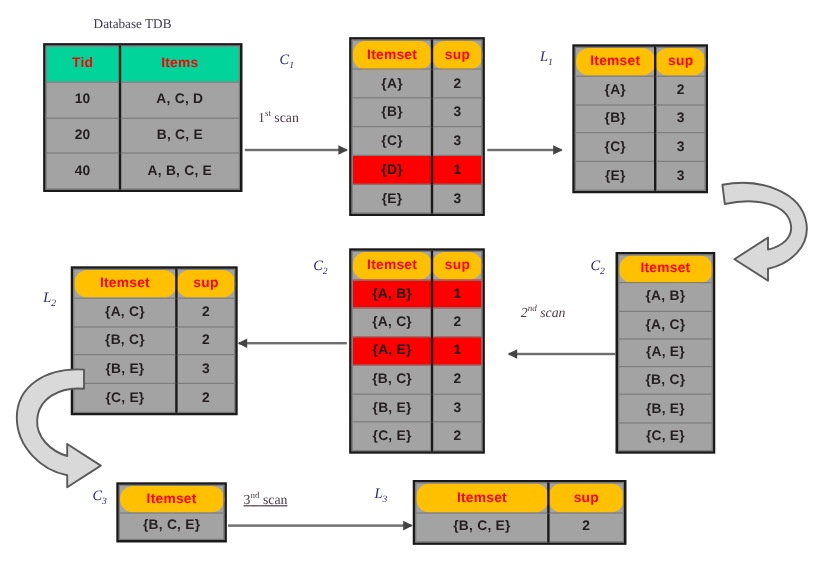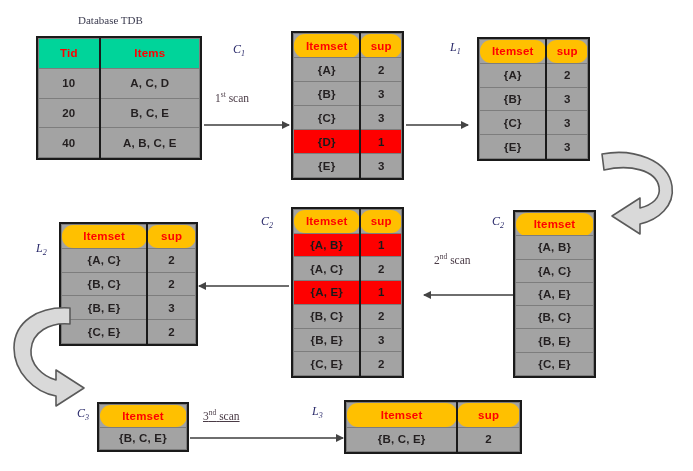--- a/index.html
+++ b/index.html
@@ -222,21 +222,21 @@
       <tr>
             <td>{B, E}</td>
           </tr>
       <tr>
             <td>{C, E}</td>
           </tr>
     </tbody>
       </table>
   </div>
 
-  <div class="scan" style="left:434px;top:252px;">
+  <div class="scan" style="left:434px;top:252px;font-style:italic;">
     <span>2</span><sup>nd</sup>
     <span>scan</span>
   </div>
   <div class="arrow l" style="left:424px;top:294px;width:89px;"></div>
 
   <div class="tlabel" style="left:261px;top:214px;">
     <span>C</span><sub>2</sub>
   </div>
   <div class="tbl hdr-gold" style="left:291px;top:207px;width:113px;height:171px;">
     <table>

